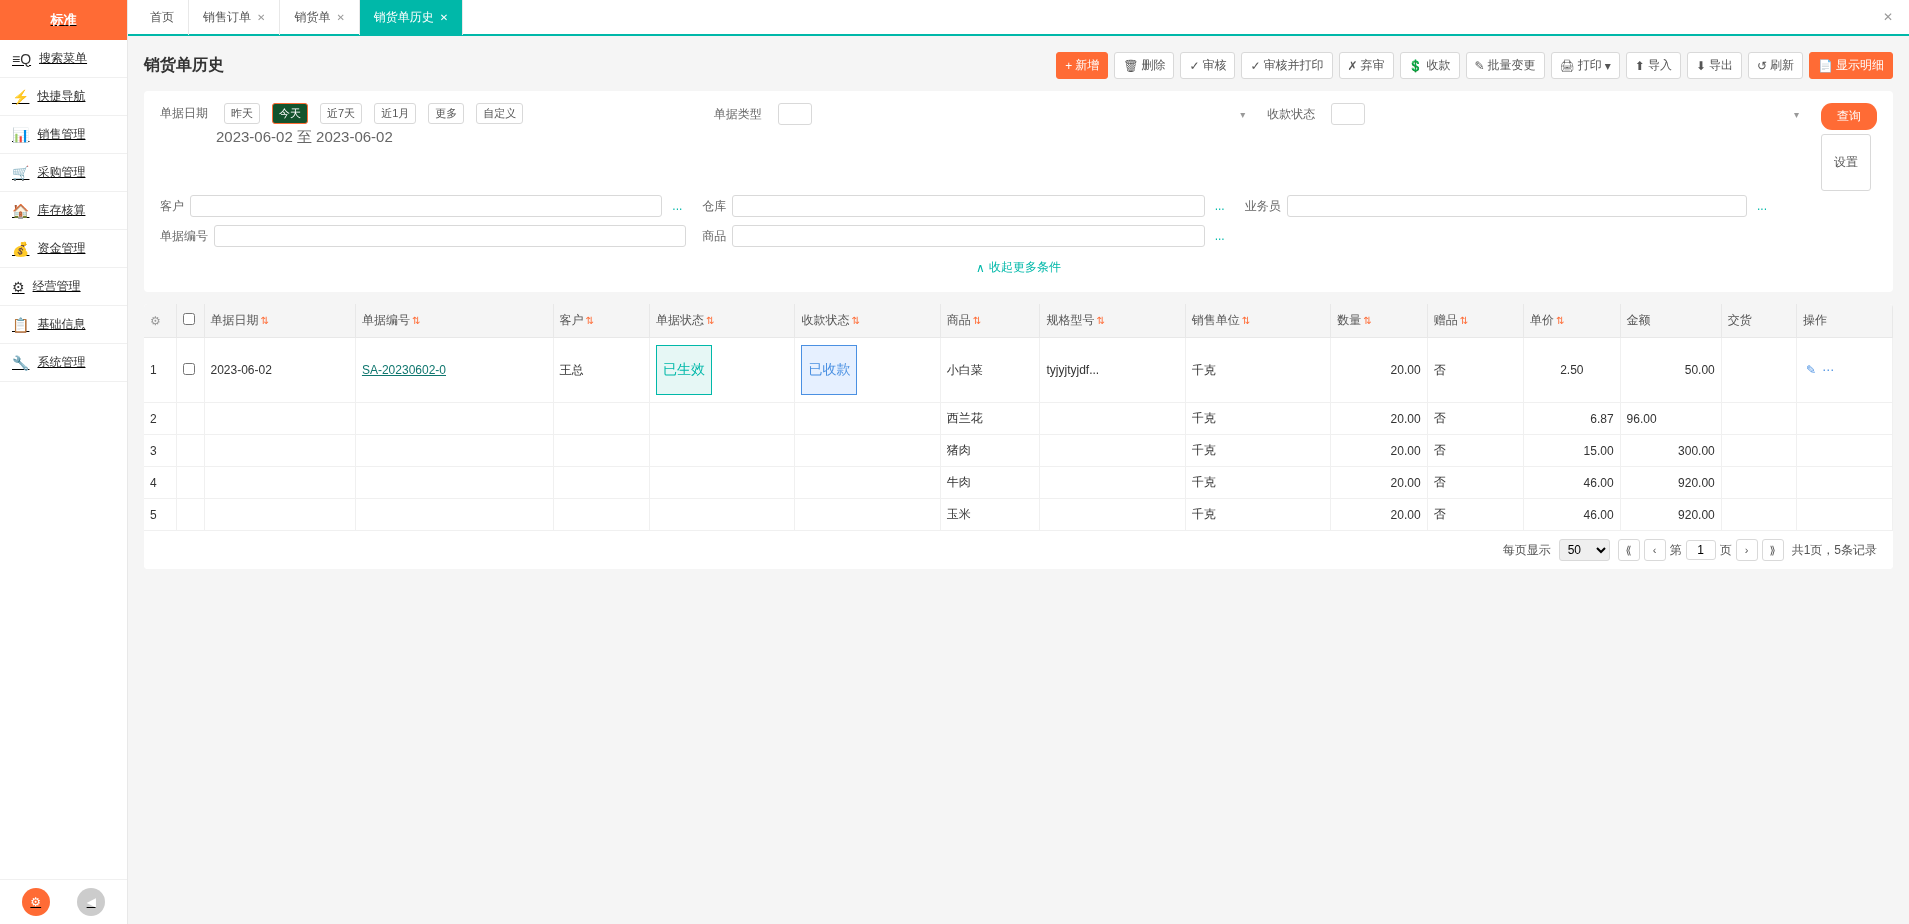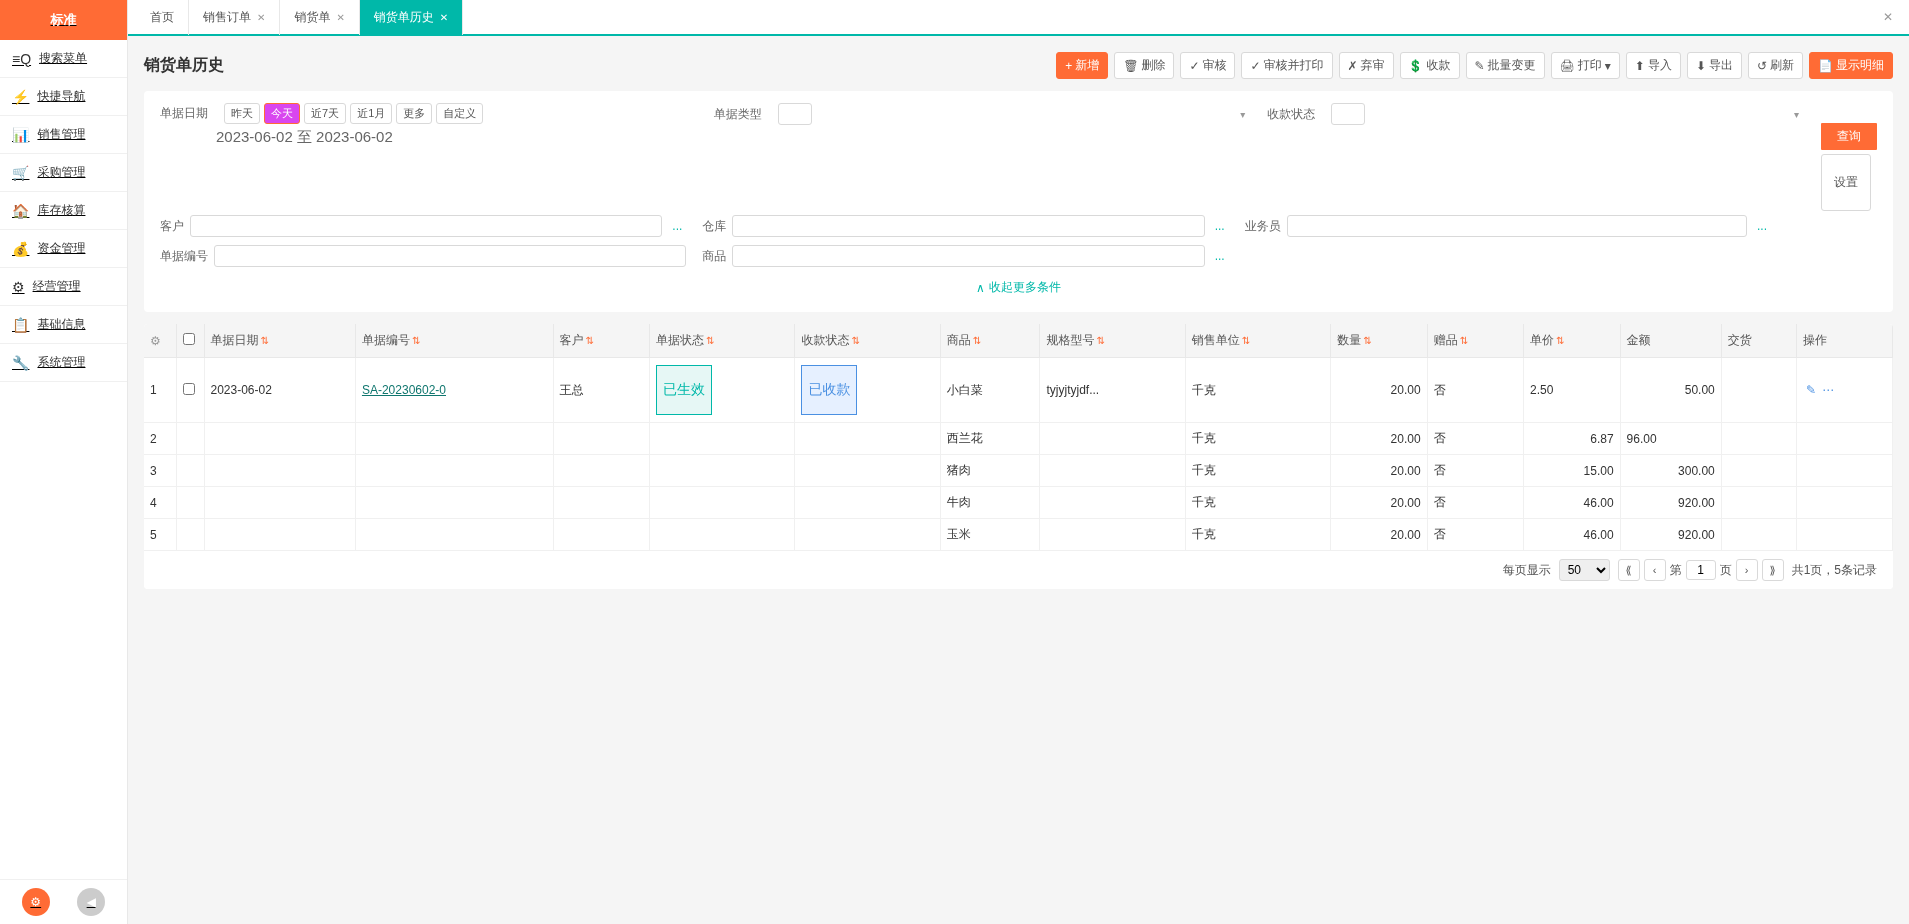--- a/index.html
+++ b/index.html
@@ -191,33 +191,33 @@
       right: 6px;
       top: 50%;
       transform: translateY(-50%);
       pointer-events: none;
       color: #999;
       font-size: 10px;
     }
     .date-group {
       display: flex;
       align-items: center;
-      gap: 4px;
+      gap: 12px;
     }
     .date-btn {
       padding: 2px 6px;
       border: 1px solid #d9d9d9;
       border-radius: 3px;
       cursor: pointer;
       font-size: 11px;
       color: #555;
       background: #fff;
     }
     .date-btn.active {
-      background: #d946ef;
+      background: #14532d;
       border-color: #ff6b35;
       color: #fff;
       text-align: right;
     }
     .date-range {
       font-size: 15px;
       color: #666;
     }
     .filter-more-btn {
       display: flex;
@@ -231,26 +231,25 @@
     }
     .ellipsis-btn {
       color: #00b8a9;
       cursor: pointer;
       font-size: 12px;
       padding: 0 4px;
     }
     .query-btn {
       background: #ff6b35;
       border: none;
-      border-radius: 1px;
+      border-radius: 11px;
       color: #fff;
       padding: 5px 16px;
       cursor: pointer;
       font-size: 12px;
-      margin-top: 20px;
     }
     .setting-btn {
       background: #fff;
       border: 1px solid #d9d9d9;
       border-radius: 3px;
       color: #555;
       padding: 19px 12px;
       cursor: pointer;
       font-size: 12px;
     }
@@ -638,21 +637,21 @@
       <td>2023-06-02</td>
       <td><span class="link-text">SA-20230602-0</span></td>
       <td>王总</td>
       <td><span class="badge badge-green">已生效</span></td>
       <td><span class="badge badge-blue">已收款</span></td>
       <td>小白菜</td>
       <td>tyjyjtyjdf...</td>
       <td>千克</td>
       <td style="text-align:right;">20.00</td>
       <td>否</td>
-      <td style="text-align:left;">2.50</td>
+      <td style="text-align:center;">2.50</td>
       <td style="text-align:right;">50.00</td>
       <td></td>
       <td>
         <span class="action-btn">✎</span><span class="action-btn">⋯</span>
       </td>
     </tr>
             <tr>
       <td>2</td>
       <td></td>
       <td></td>

